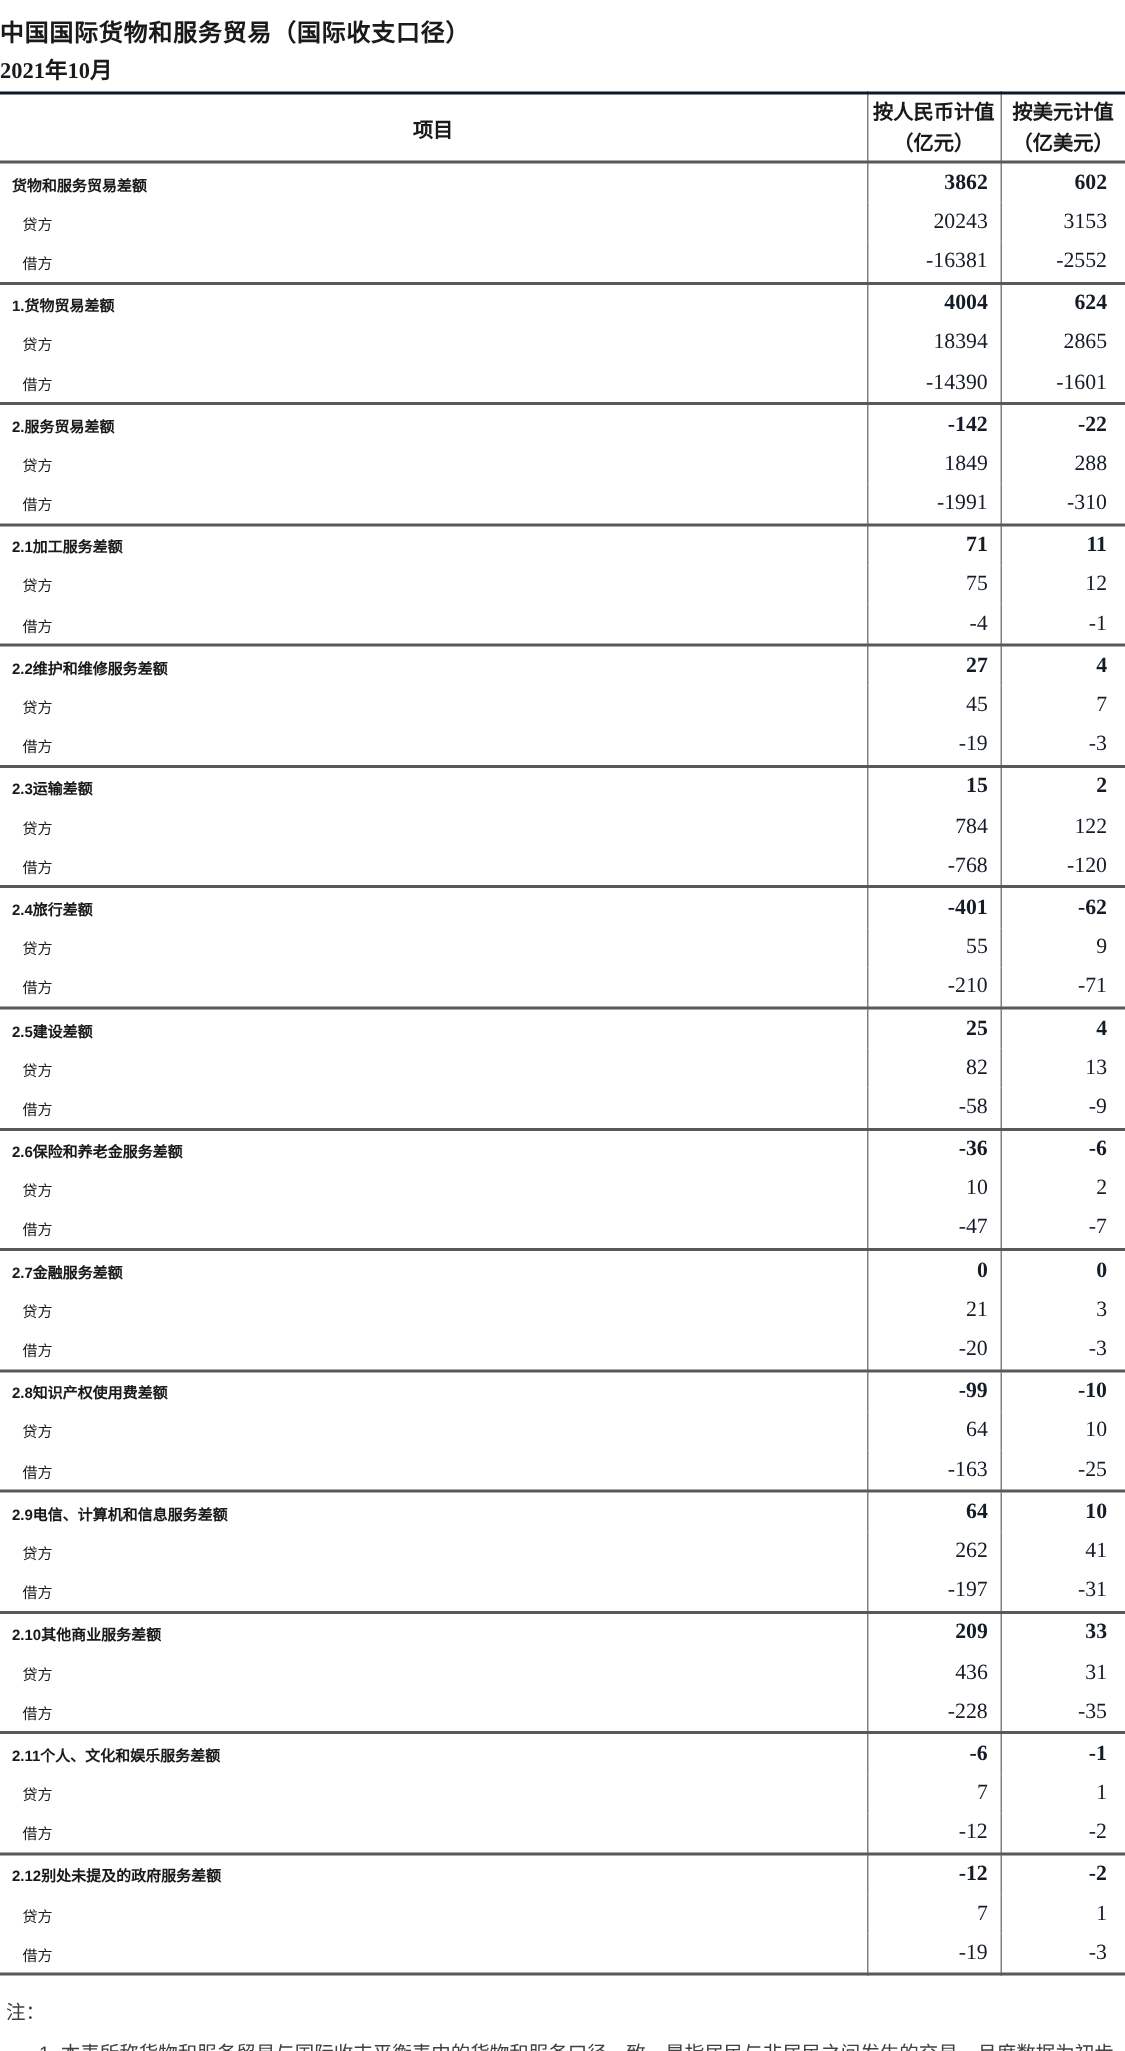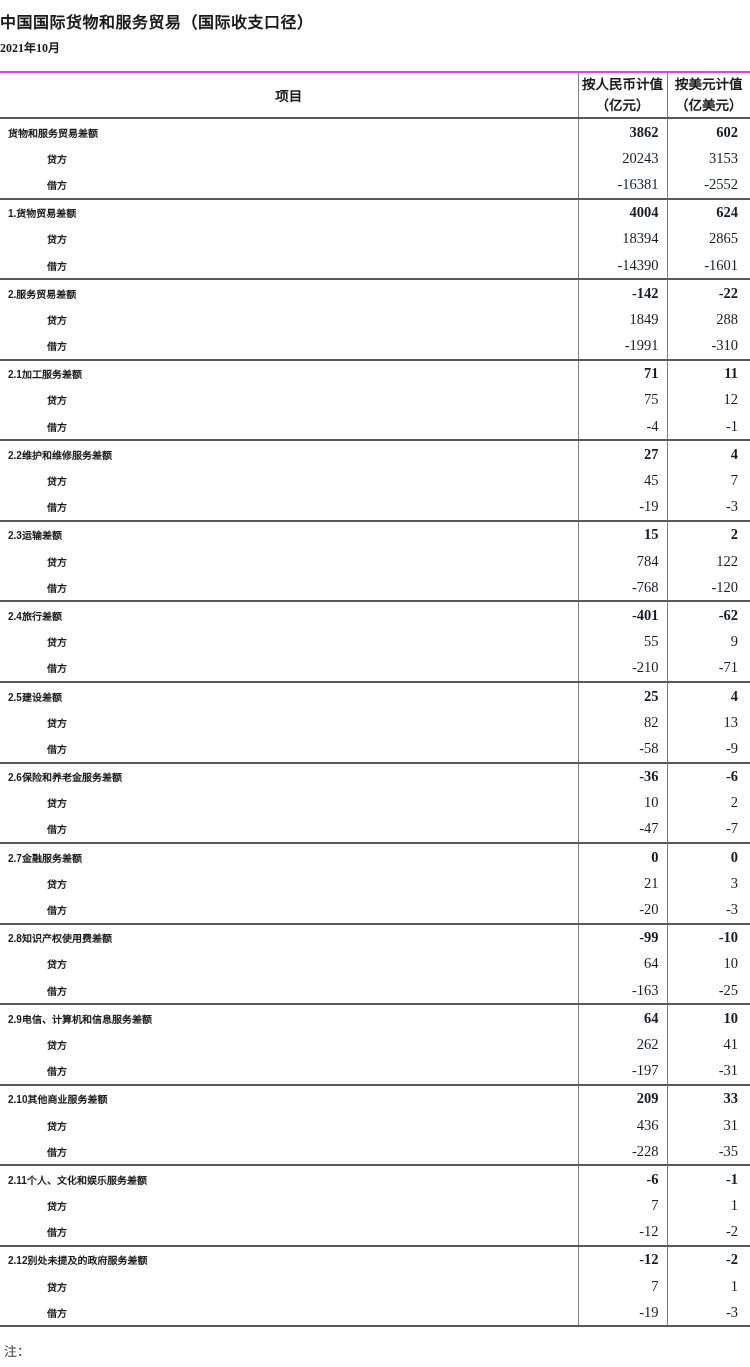--- a/index.html
+++ b/index.html
@@ -11,31 +11,31 @@
   }
   .page{width:750px;}
 
   
   .title-block{padding-top:10px;text-align:left;}
   .main-title{
     font-size:16px;font-weight:bold;line-height:26px;color:#1a1a1a;
     letter-spacing:0.5px;
   }
   .sub-title{
-    font-size:12px;font-weight:bold;line-height:24px;color:#1a1a1a;
+    font-size:15px;font-weight:bold;line-height:24px;color:#1a1a1a;
     font-family:"Liberation Serif","DejaVu Serif",serif;
   }
 
   
   table.trade{
     width:750px;
     border-collapse:collapse;
     table-layout:fixed;
-    margin-top:11px;
-    border-top:2px solid #d946ef;
+    margin-top:1px;
+    border-top:2px solid #0f172a;
     border-bottom:2px solid #595959;
   }
   col.c-item{width:578px;}
   col.c-rmb{width:89px;}
   col.c-usd{width:83px;}
 
   thead tr{border-bottom:2px solid #595959;}
   thead th{
     height:44px;
     font-size:13.5px;font-weight:bold;color:#1a1a1a;
@@ -53,21 +53,21 @@
     font-size:10px;text-align:left;padding-left:8px;color:#1a1a1a;
   }
   td.num{
     font-family:"Liberation Serif","DejaVu Serif",serif;
     font-size:14.5px;text-align:right;color:#141c28;
   }
   td.num1{padding-right:8px;}
   td.num2{padding-right:12px;}
   tr.group-row td.label{font-weight:bold;}
   tr.group-row td.num{font-weight:bold;}
-  tr.sub-row td.label{padding-left:47px;font-weight:bold;}
+  tr.sub-row td.label{padding-left:15px;font-weight:normal;}
 
   
   .notes{margin-top:12px;font-size:13px;color:#404040;line-height:25px;}
   .notes-heading{margin:0;padding-left:4px;}
   .note-item{margin:2px 0 0 0;text-indent:2em;}
 </style>
 </head>
 <body>
 
 <div class="page">

